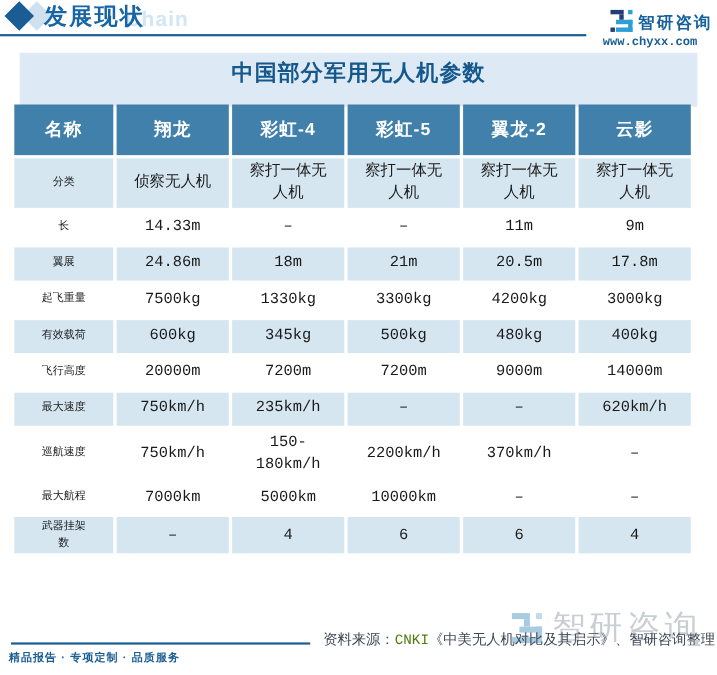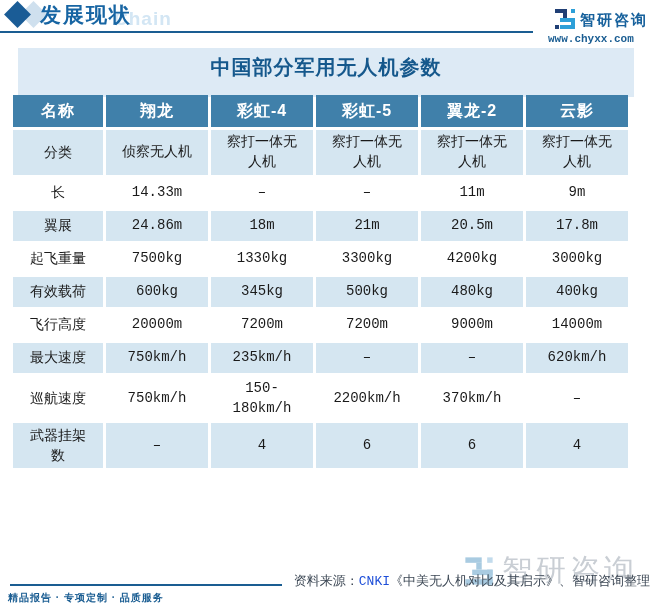--- a/index.html
+++ b/index.html
@@ -25,35 +25,35 @@
 
   
   .title-bar { position:absolute; left:18px; top:48px; width:616px; height:49px;
                background:#ddeaf5; text-align:center; line-height:38px;
                font-size:20px; font-weight:bold; color:#15588c; letter-spacing:1px; }
 
   
   .table-wrap { position:absolute; left:10px; top:92px; }
   table { border-collapse:separate; border-spacing:3px; table-layout:fixed; }
   th { background:#4080aa; color:#fff; font-size:16px; font-weight:bold;
-       height:32px; text-align:center; letter-spacing:1px; }
+       height:46px; text-align:center; letter-spacing:1px; }
   td { height:30px; text-align:center; vertical-align:middle; color:#1a1a1a;
        font-size:14px; font-family:"Liberation Mono","DejaVu Sans",monospace;
        white-space:pre-line; line-height:1.45; padding:2px 3px; background:#fff; }
-  td.label { font-family:"Liberation Sans",sans-serif; font-size:14px; padding:2px 8px; }
+  td.label { font-family:"Liberation Sans",sans-serif; font-size:10px; padding:2px 8px; }
   tbody tr.alt td { background:#d5e6f1; }
 
   
   .watermark { position:absolute; left:464px; top:550px; z-index:5; display:flex; align-items:center; }
   .wm-text { font-size:30px; color:#c9ced4; letter-spacing:4px; margin-left:8px; }
 
   
   .source-line { position:absolute; right:2px; top:572px; font-size:13px; z-index:6; }
   .source-line .src { color:#3d4855;text-align:right; }
-  .source-line .lnk { color:#1d4ed8; font-family:"Liberation Mono",monospace; }
+  .source-line .lnk { color:#4d7c0f; font-family:"Liberation Mono",monospace; }
   .footer-rule { position:absolute; left:10px; top:584px; width:272px; height:2px; background:#1a5d92; }
   .tagline { position:absolute; left:8px; top:591px; font-size:10px; font-weight:bold;
              color:#1a5d92; letter-spacing:1px; }
 </style>
 </head>
 <body>
 
 <div class="page">
 
   <div class="top-header">
@@ -165,20 +165,28 @@
         </tr>
         <tr>
           <td class="label">巡航速度</td>
           <td>750km/h</td>
           <td>150-
 180km/h</td>
           <td>2200km/h</td>
           <td>370km/h</td>
           <td>–</td>
         </tr>
+        <tr>
+          <td class="label">最大航程</td>
+          <td>7000km</td>
+          <td>5000km</td>
+          <td>10000km</td>
+          <td>–</td>
+          <td>–</td>
+        </tr>
         <tr class="alt">
           <td class="label">武器挂架
 数</td>
           <td>–</td>
           <td>4</td>
           <td>6</td>
           <td>6</td>
           <td>4</td>
         </tr>
       </tbody>

